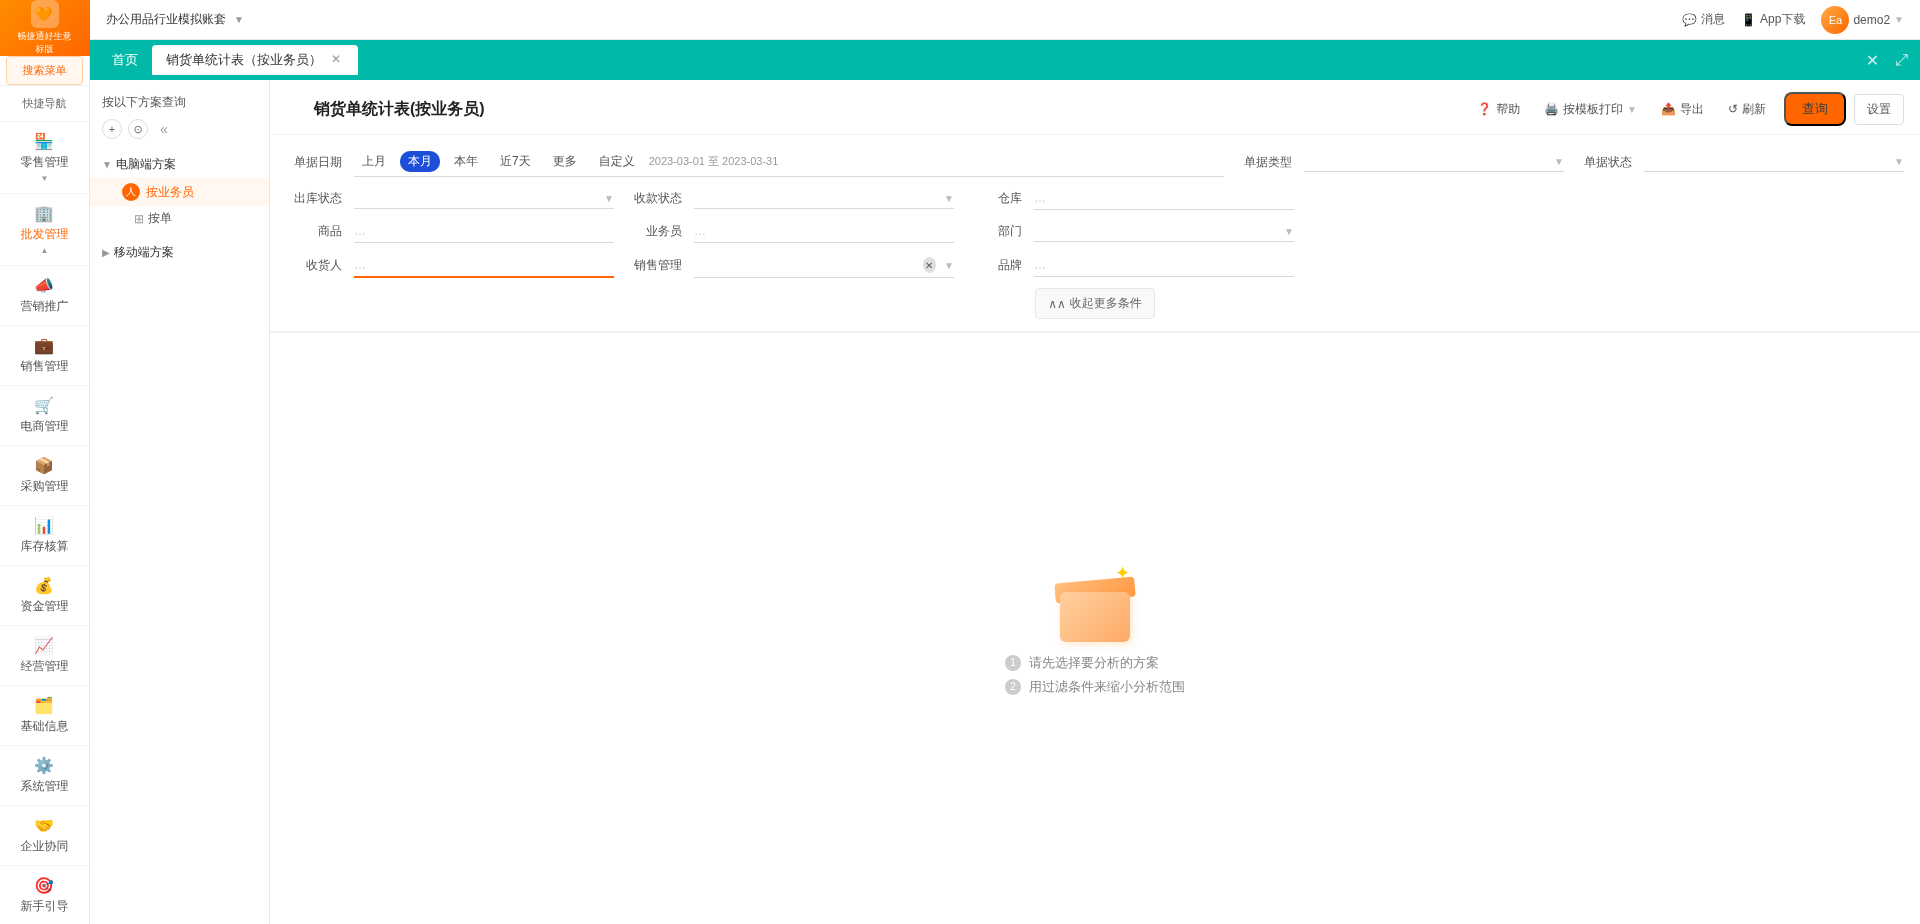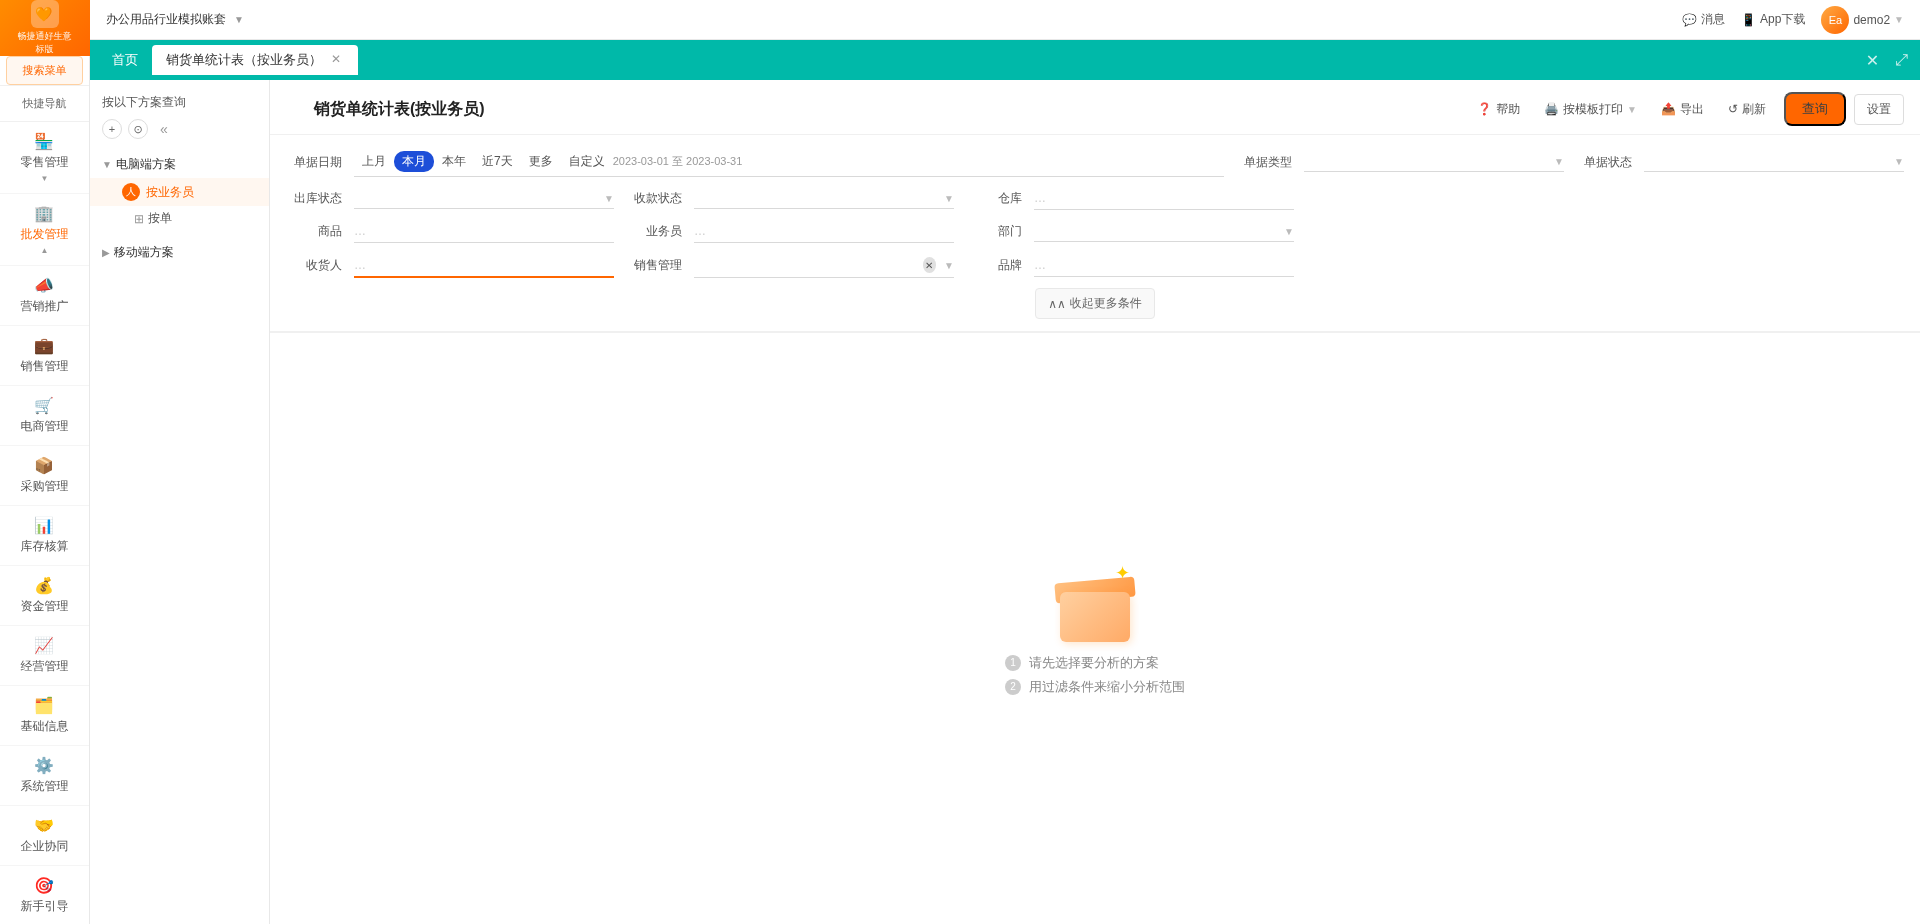--- a/index.html
+++ b/index.html
@@ -395,20 +395,21 @@
       width: 100%;
     }
     .filter-dropdown-icon {
       color: #bbb;
       font-size: 10px;
       cursor: pointer;
     }
     .date-filter {
       display: flex;
       align-items: center;
+      gap: 6px;
       flex: 1;
       border-bottom: 1px solid #d9d9d9;
       padding: 4px 0;
     }
     .date-btn {
       padding: 2px 8px;
       border-radius: 3px;
       font-size: 12px;
       cursor: pointer;
       color: #555;

